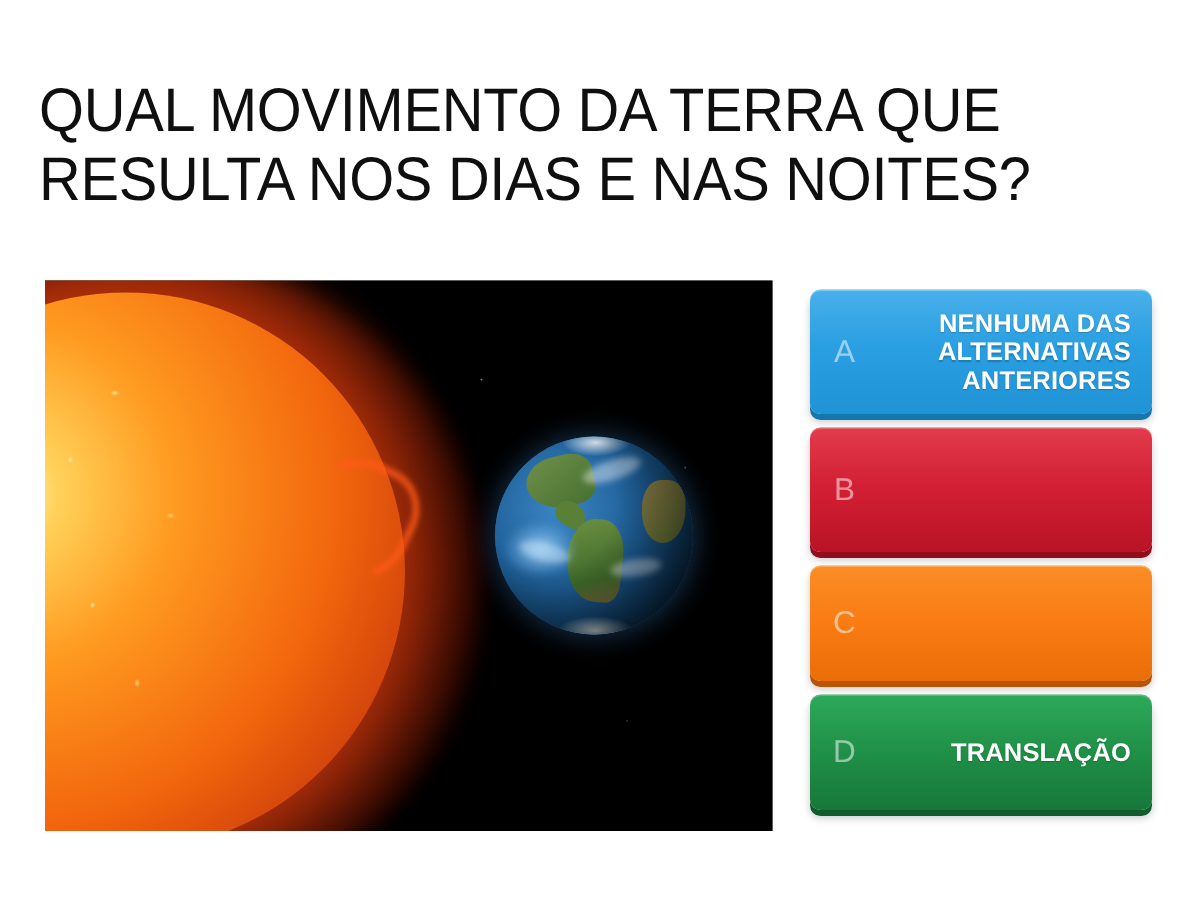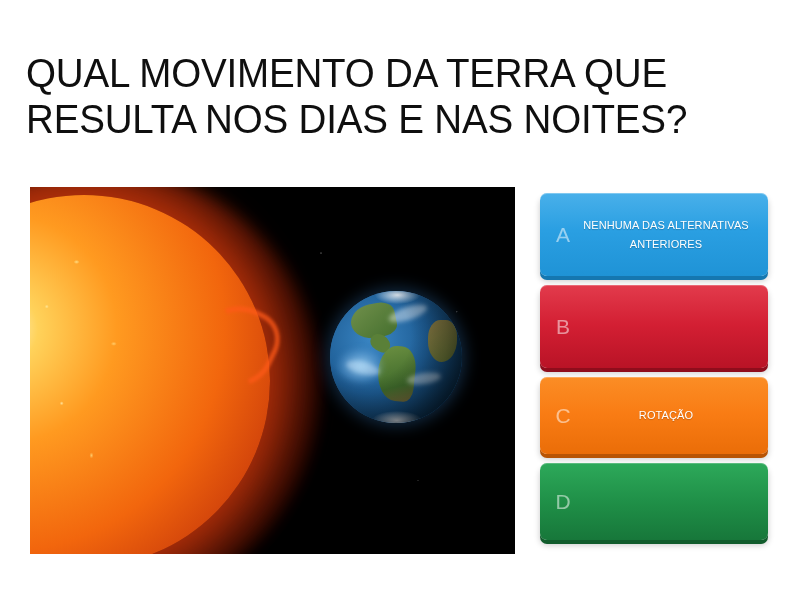--- a/index.html
+++ b/index.html
@@ -234,23 +234,23 @@
   .answer .letter {
     flex: 0 0 30px;
     font-size: 21px;
     font-weight: 400;
     text-align: center;
     color: rgba(255,255,255,0.52);
     line-height: 1;
   }
   .answer .label {
     flex: 1 1 auto;
-    text-align: center;
-    font-size: 11px;
-    font-weight: normal;
+    text-align: right;
+    font-size: 17px;
+    font-weight: bold;
     line-height: 19px;
     letter-spacing: 0.1px;
     text-shadow: 0 1px 1px rgba(0,0,0,0.22);
     padding-right: 4px;
   }
 
   .answer.opt-a {
     height: 83px;
     background: linear-gradient(180deg, #49b0ea 0%, #2a9fe2 45%, #1f93d6 100%);
     box-shadow: 0 4px 0 0 #1577b0, 0 5px 6px rgba(0,0,0,0.22),
@@ -313,20 +313,20 @@
     <span class="letter">A</span>
     <span class="label">NENHUMA DAS ALTERNATIVAS ANTERIORES</span>
   </div>
 
   <div class="answer opt-b">
     <span class="letter">B</span>
   </div>
 
   <div class="answer opt-c">
     <span class="letter">C</span>
-    <span class="label">ROTAÇÃO</span>
   </div>
 
   <div class="answer opt-d">
     <span class="letter">D</span>
+    <span class="label">TRANSLAÇÃO</span>
   </div>
 
 </div>
 
 </body></html>

